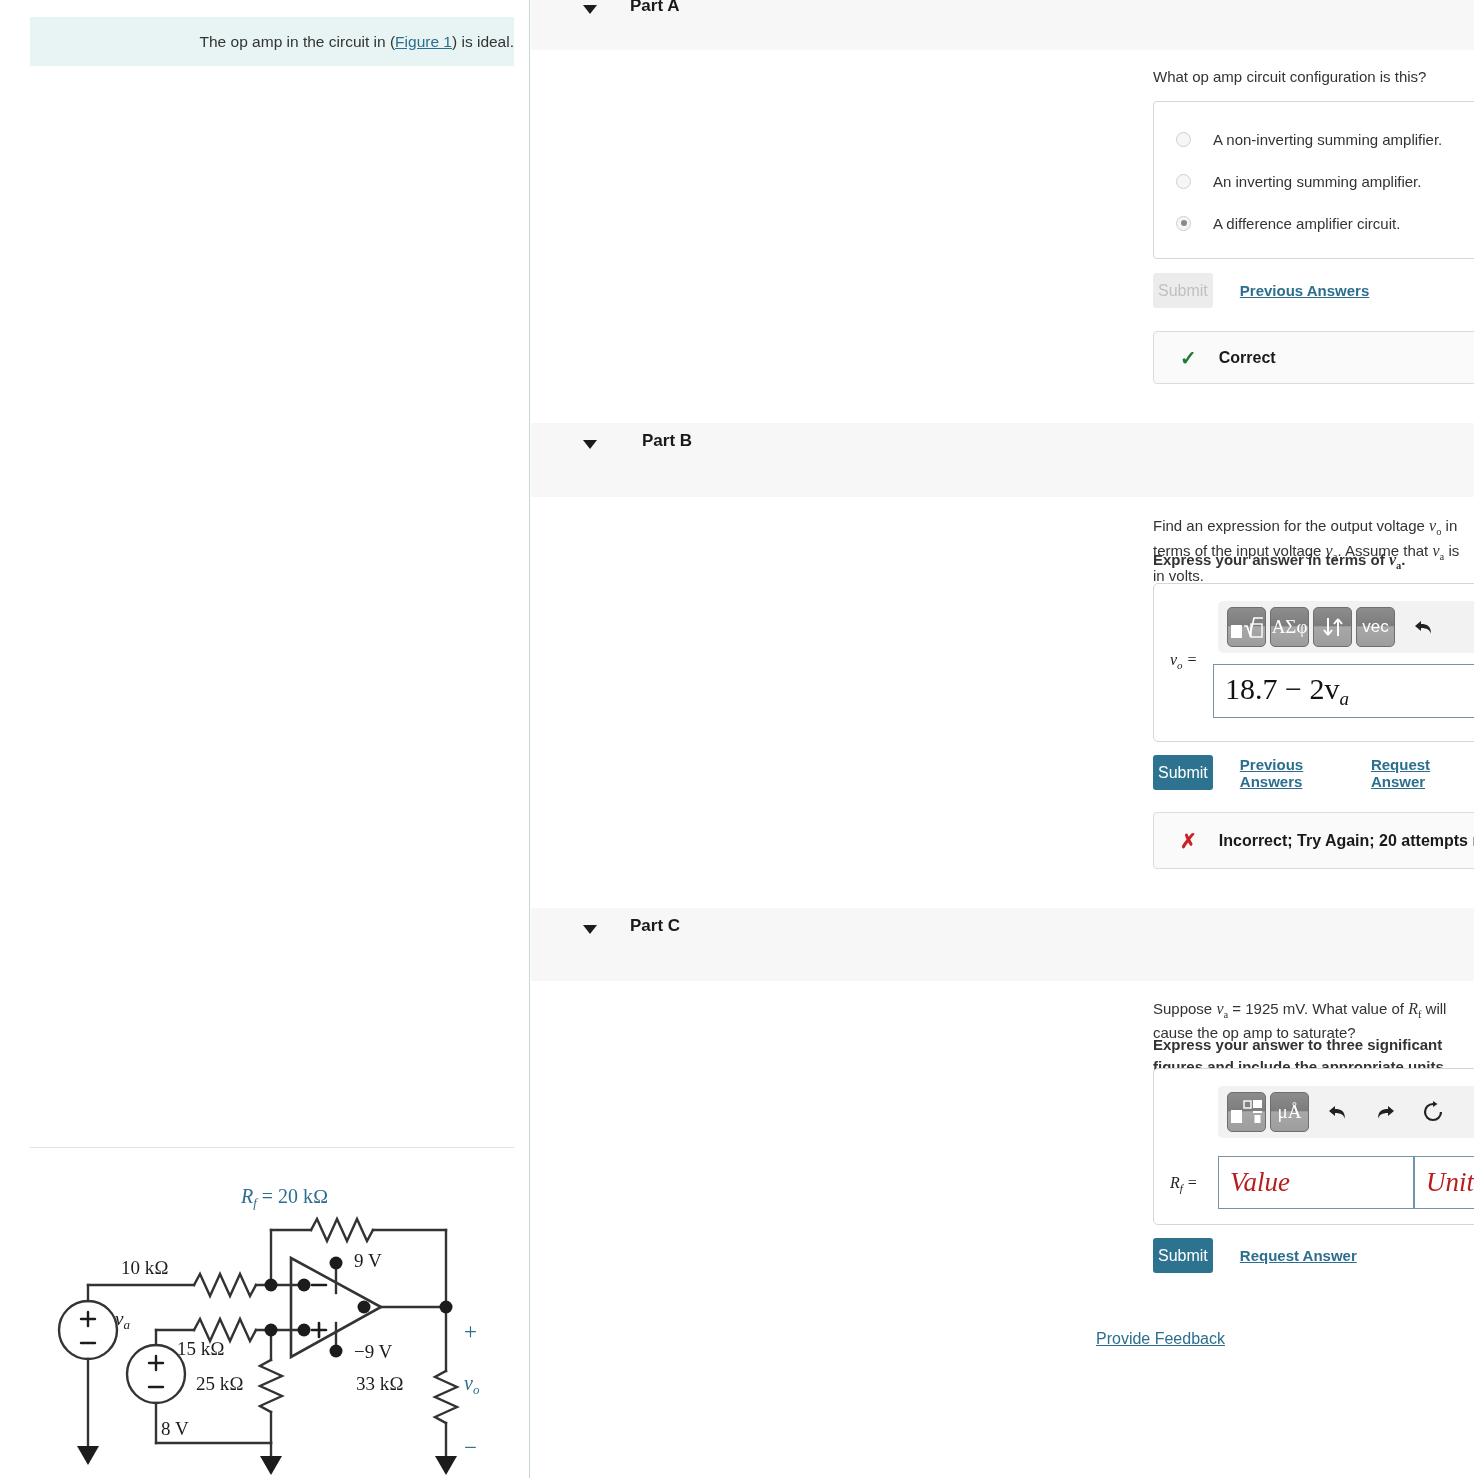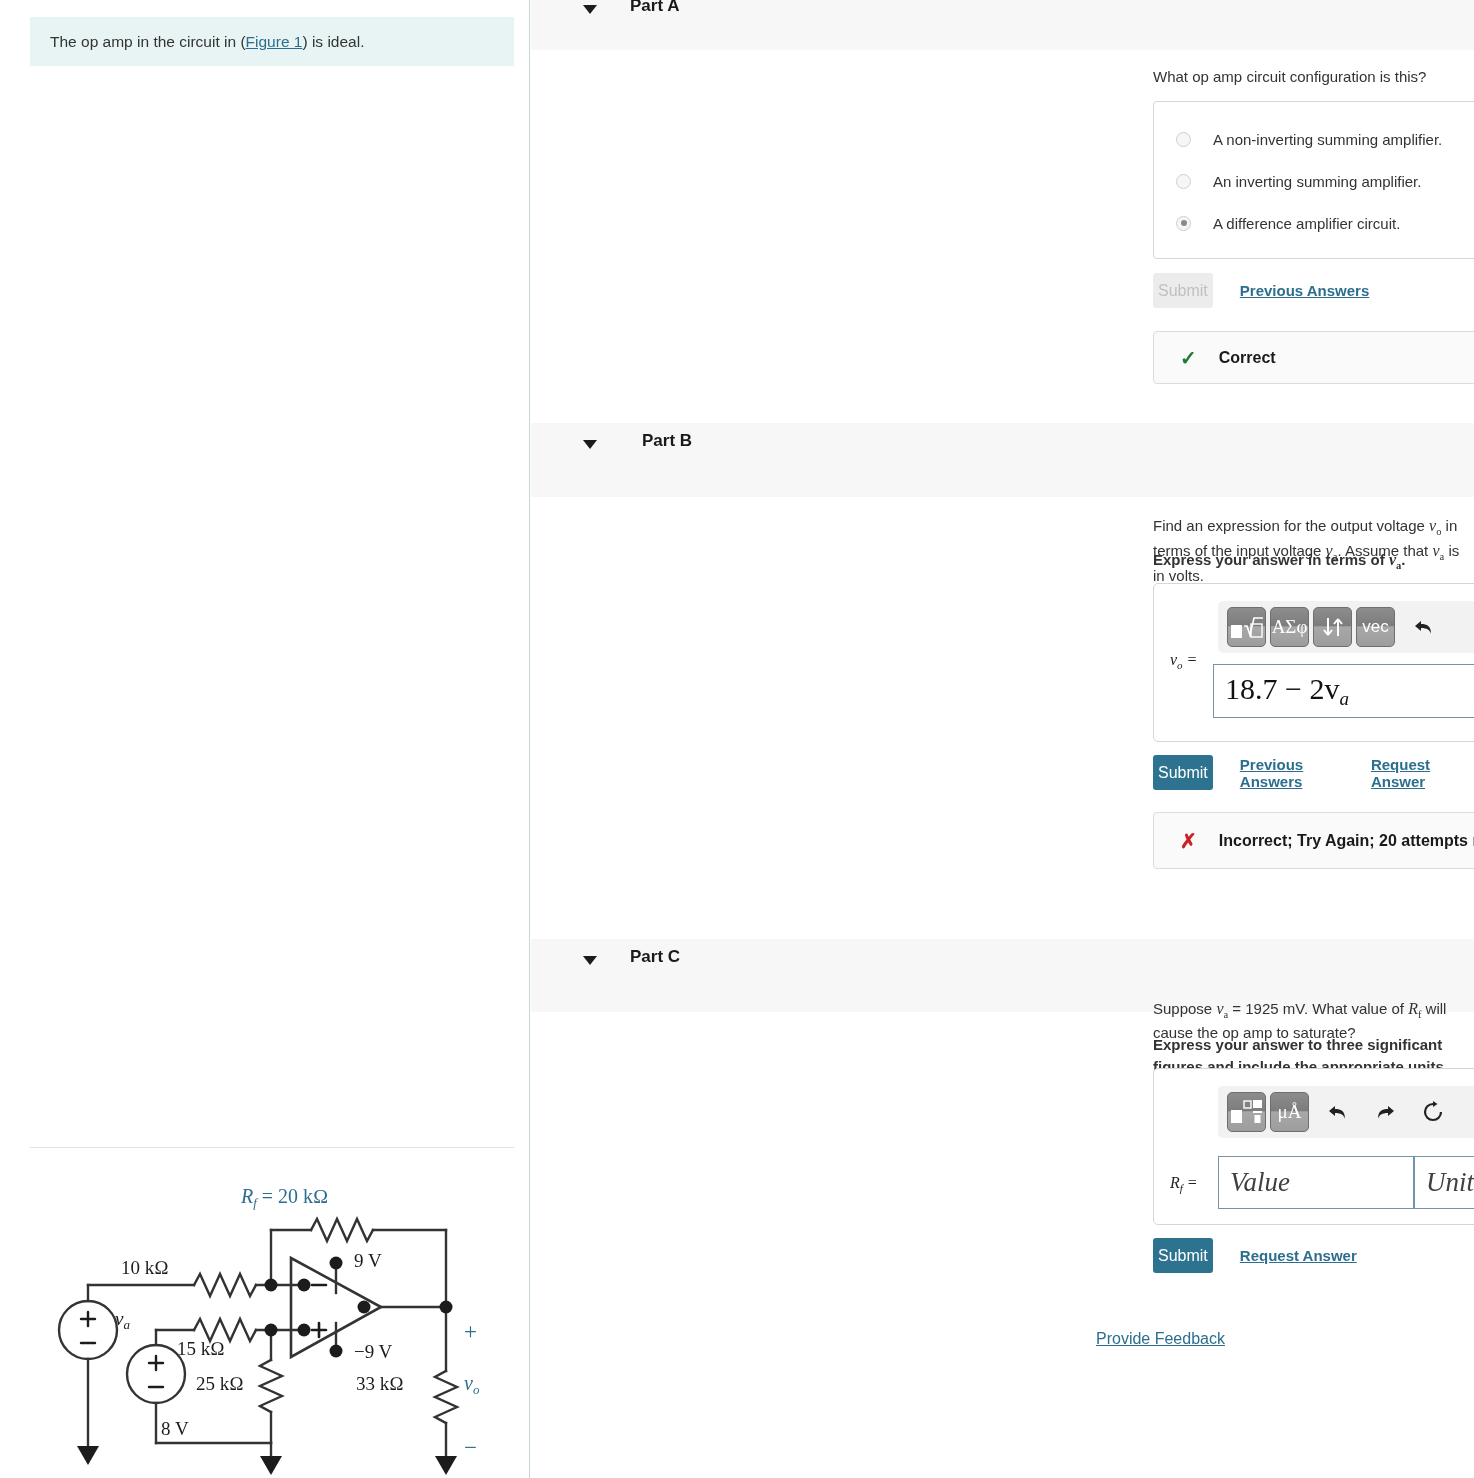--- a/index.html
+++ b/index.html
@@ -21,20 +21,21 @@
     border-right: 1px solid #c6d4de;
   }
   .intro-box {
     position: absolute; left: 30px; top: 17px;
     width: 484px; height: 49px;
     background: #e8f4f4;
     display: flex; align-items: center;
     padding-left: 20px;
     font-size: 15.5px;
     color: #333;
+    justify-content: flex-end;
   }
   .intro-box a, .link {
     color: #2c6e8e; text-decoration: underline; cursor: pointer;
   }
 
   .figure-head {
     position: absolute; left: 30px; top: 1098px;
     width: 484px; height: 44px;
     display: flex; align-items: center;
   }
@@ -171,21 +172,21 @@
     font-size: 16px; font-style: italic; color: #222;
   }
   .eq-label sub { font-size: 11px; }
   .eq-field {
     position: absolute; border: 1px solid #7593a8; background: #fff;
     font-family: "Liberation Serif", serif;
     display: flex; align-items: center; padding-left: 11px;
   }
   .eq-val { font-size: 30px; color: #111; }
   .eq-val .sb { font-size: 19px; vertical-align: -6px; font-style: italic; }
-  .eq-ph { font-size: 27px; color: #404040; font-style: italic; }
+  .eq-ph { font-size: 27px; color: #b91c1c; font-style: italic; }
   .provide-fb {
     position: absolute; left: 565px; top: 1330px;
     font-size: 16px;
   }
 </style>
 </head>
 <body>
 
 <div class="page">
 
@@ -379,21 +380,21 @@
       <button class="btn btn-primary">Submit</button>
       <span class="link">Previous Answers</span>
       <span class="link" style="margin-left:-10px;">Request Answer</span>
     </div>
 
     <div class="fb-box" style="left:622px; top:812px; width:459px; height:57px;">
       <span class="fb-icon bad">✗</span>
       <span class="fb-text">Incorrect; Try Again; 20 attempts remaining</span>
     </div>
 
-    <div class="part-header" style="left:0; top:908px; height:73px;margin-top:31px;">
+    <div class="part-header" style="left:0; top:908px; height:73px;">
       <div class="caret"></div>
       <div class="ptitle">Part C</div>
     </div>
 
     <div class="body-text" style="top:997px;">
       <span>Suppose </span><span class="mv">v<sub>a</sub></span><span> = 1925 mV. What value of </span><span class="mv">R<sub>f</sub></span><span> will cause the op amp to saturate?</span>
     </div>
 
     <div class="body-text bold" style="top:1034px;">Express your answer to three significant figures and include the appropriate units.</div>
 

